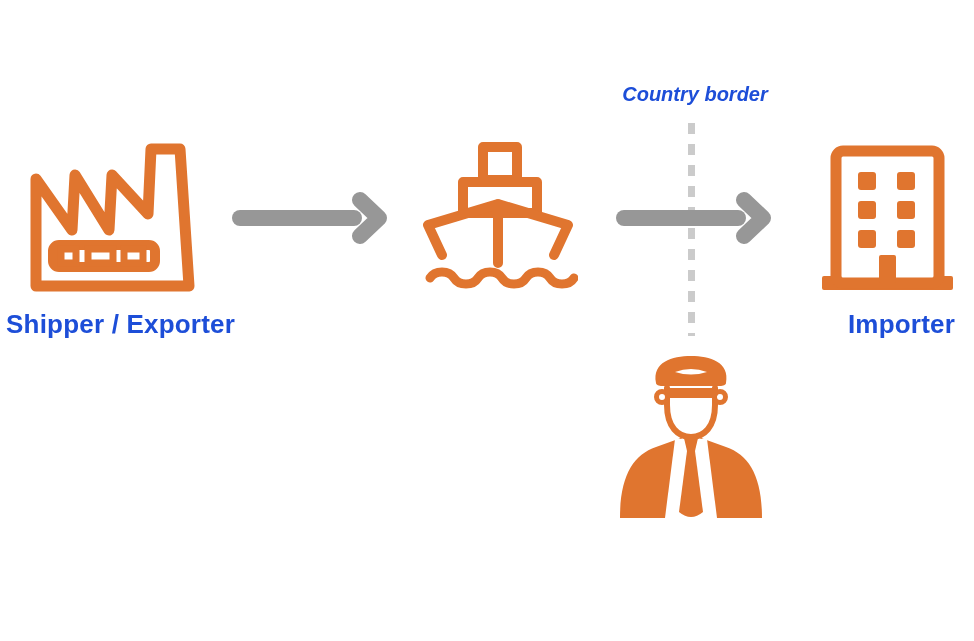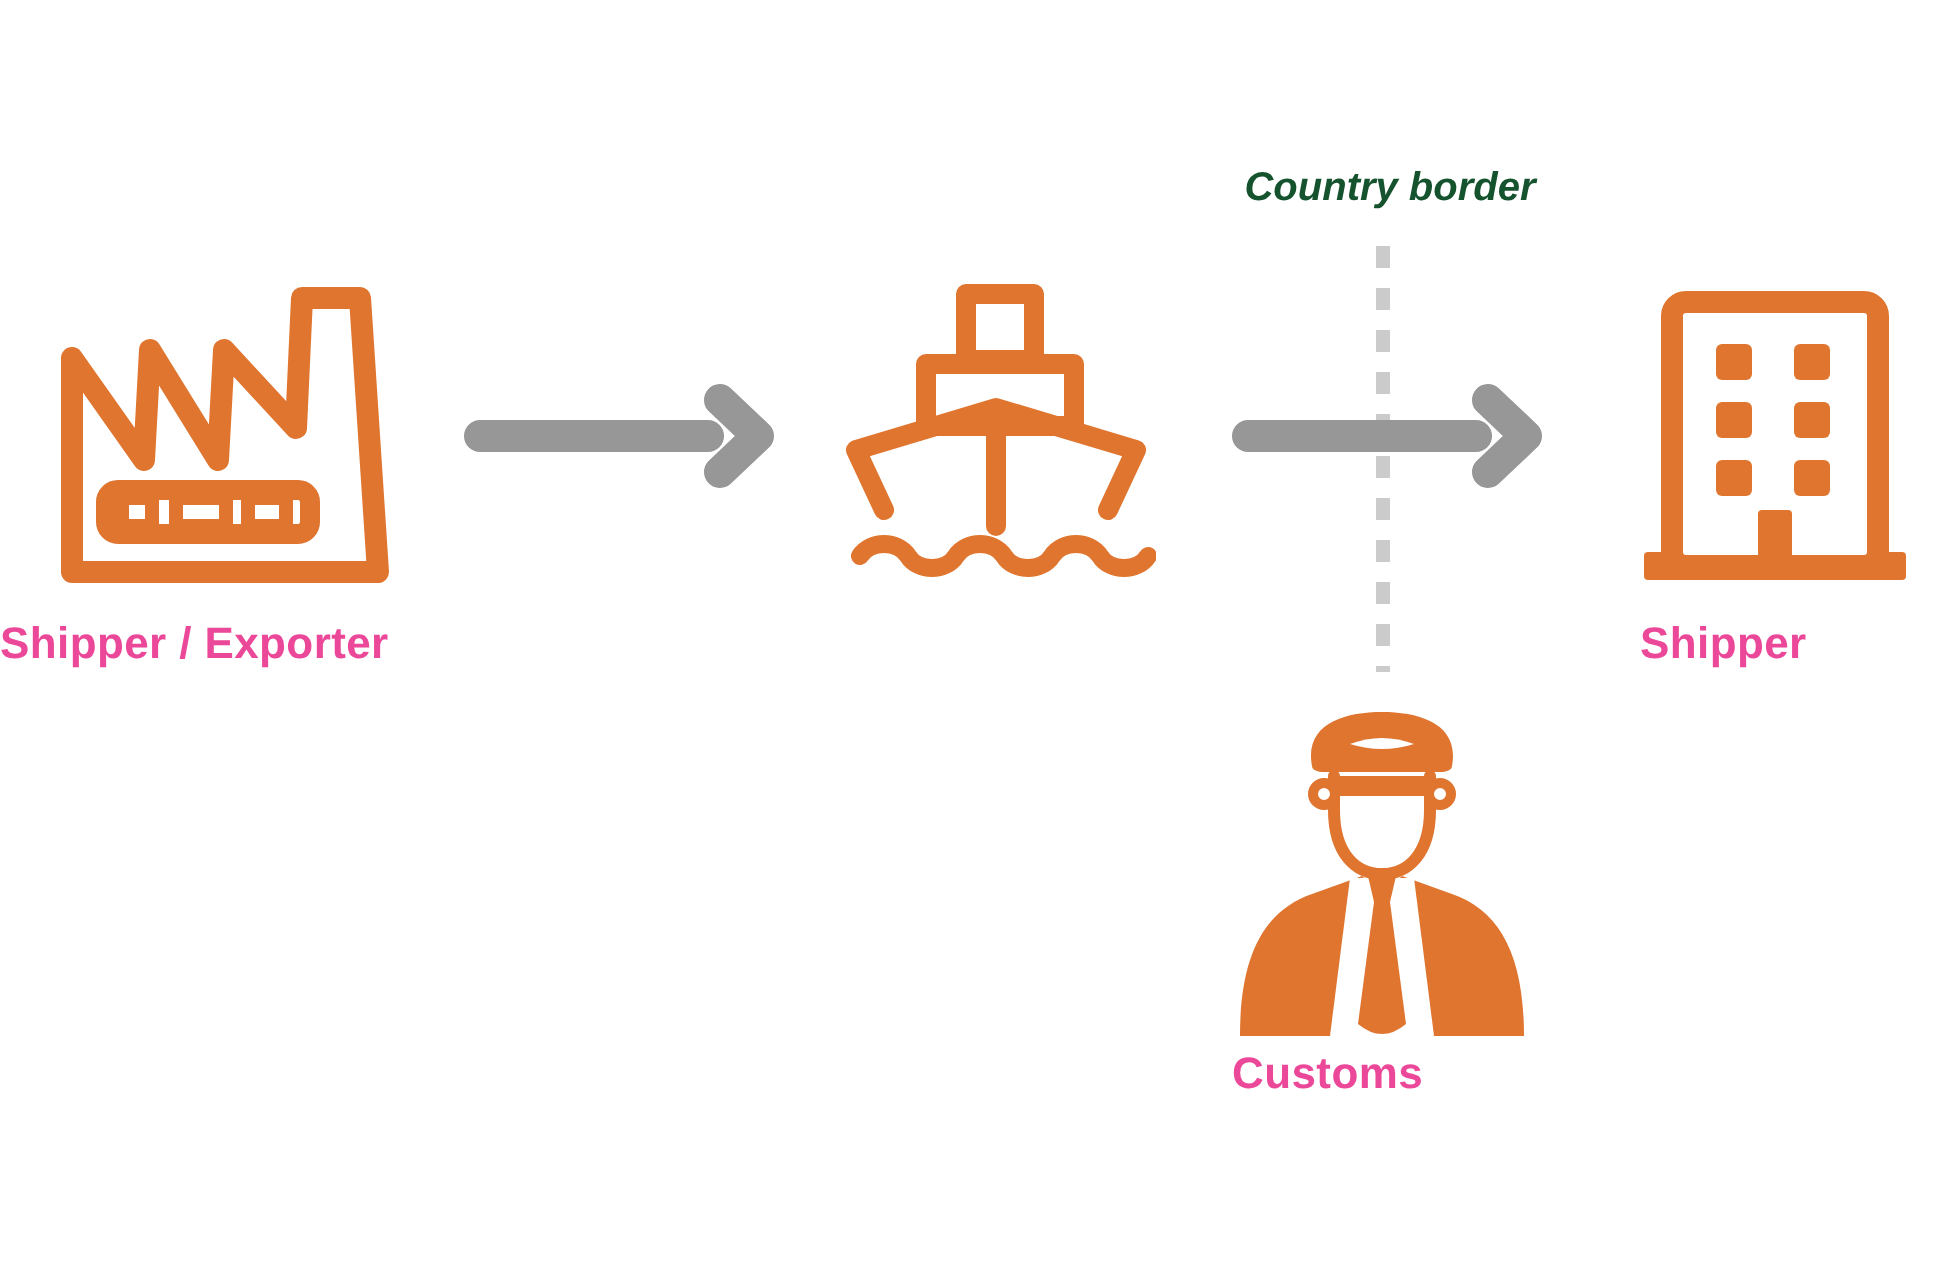--- a/index.html
+++ b/index.html
@@ -6,33 +6,33 @@
   .canvas{
     position:relative;
     width:974px;height:641px;
     background:#ffffff;
     overflow:hidden;
     font-family:"Liberation Sans", sans-serif;
   }
   .abs{position:absolute;}
   .node-label{
     position:absolute;
-    text-align:left;
-    font-size:22px;
+    text-align:right;
+    font-size:26px;
     font-weight:600;
-    color:#ec4899;
+    color:#1d4ed8;
     letter-spacing:0.2px;
   }
   .border-label{
     position:absolute;
     text-align:center;
     font-style:italic;
     font-size:20px;
     font-weight:600;
-    color:#14532d;
+    color:#1d4ed8;
   }
   .dashed-line{
     position:absolute;
     width:7px;
     background:repeating-linear-gradient(to bottom,#cbcbcb 0 11px,transparent 11px 21px);
   }
   svg{display:block;}
 </style>
 </head>
 <body>
@@ -81,28 +81,27 @@
 
     <circle cx="46" cy="47" r="5.5" fill="#ffffff" stroke="#e0752f" stroke-width="5"></circle>
     <circle cx="104" cy="47" r="5.5" fill="#ffffff" stroke="#e0752f" stroke-width="5"></circle>
 
     <path d="M40 33 C36 12 56 6 75 6 C94 6 114 12 110 33 C110 35 107 36 104 36 L46 36 C43 36 40 35 40 33 Z" fill="#e0752f"></path>
 
     <path d="M59 22 Q75 16 91 22 Q75 27 59 22 Z" fill="#ffffff"></path>
 
     <rect x="49" y="38" width="53" height="10" rx="5" fill="#e0752f"></rect>
   </svg>
-  <div class="node-label" style="left:616px;top:524px;width:150px;">Customs</div>
 
   <svg class="abs" style="left:820px;top:145px;" width="135" height="150" viewBox="0 0 135 150">
     <rect x="2" y="131" width="131" height="14" rx="2" fill="#e0752f"></rect>
     <rect x="16" y="6" width="103" height="132" rx="7" fill="#ffffff" stroke="#e0752f" stroke-width="11" stroke-linejoin="round"></rect>
     <rect x="38" y="27" width="18" height="18" rx="3" fill="#e0752f"></rect>
     <rect x="77" y="27" width="18" height="18" rx="3" fill="#e0752f"></rect>
     <rect x="38" y="56" width="18" height="18" rx="3" fill="#e0752f"></rect>
     <rect x="77" y="56" width="18" height="18" rx="3" fill="#e0752f"></rect>
     <rect x="38" y="85" width="18" height="18" rx="3" fill="#e0752f"></rect>
     <rect x="77" y="85" width="18" height="18" rx="3" fill="#e0752f"></rect>
     <rect x="59" y="110" width="17" height="28" rx="2" fill="#e0752f"></rect>
   </svg>
-  <div class="node-label" style="left:820px;top:309px;width:135px;">Shipper</div>
+  <div class="node-label" style="left:820px;top:309px;width:135px;">Importer</div>
 
 </div>
 
 </body></html>

